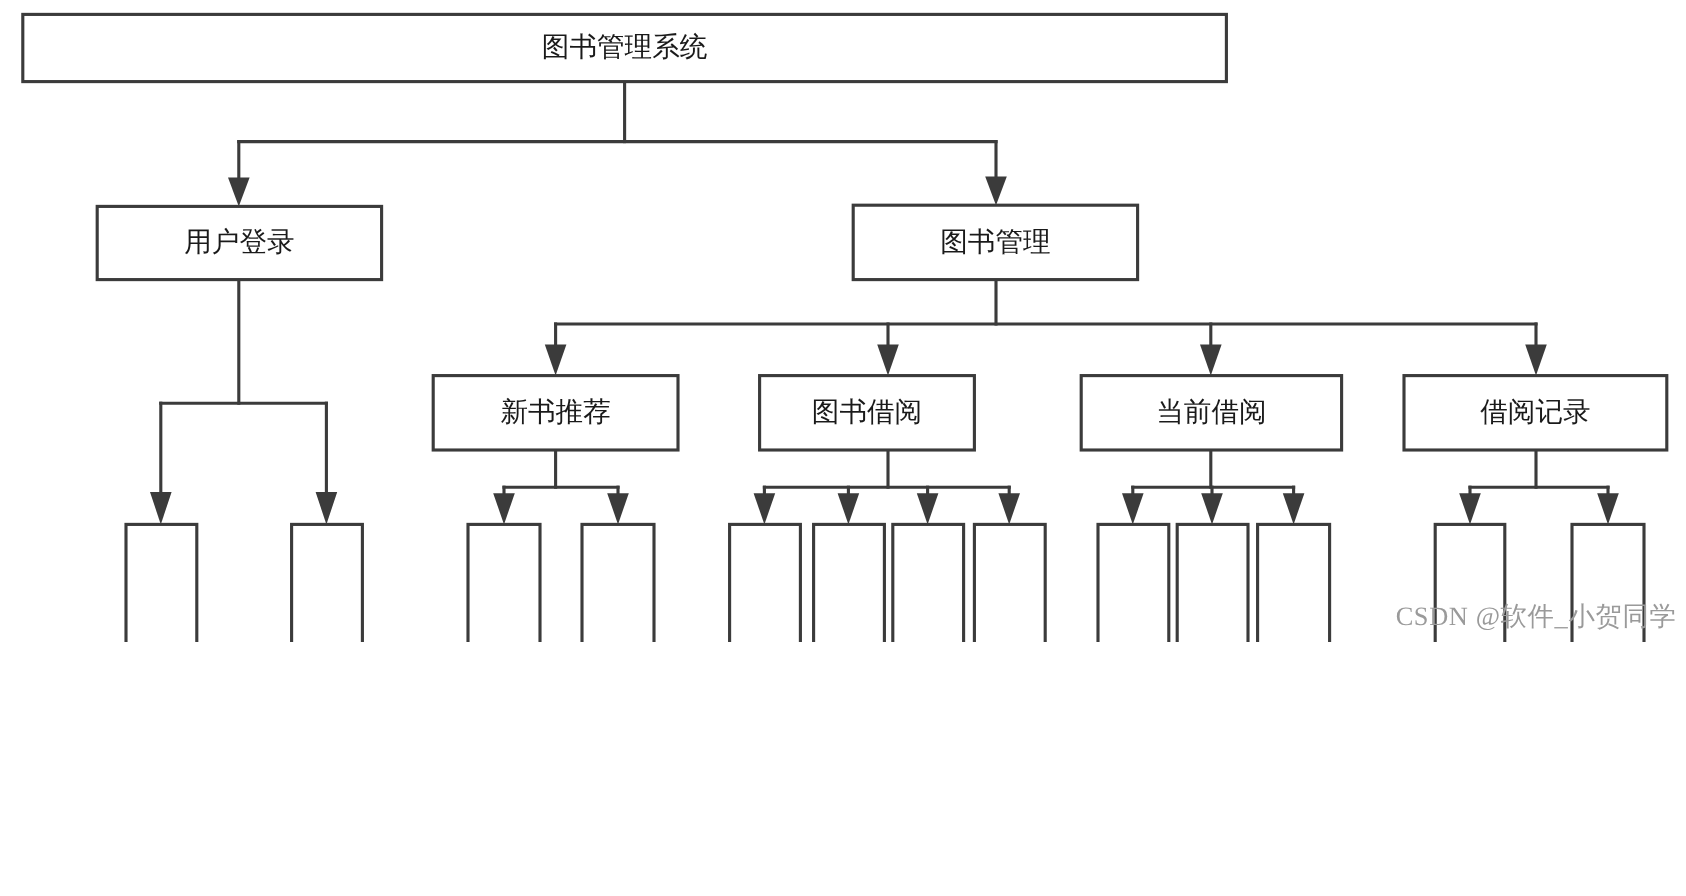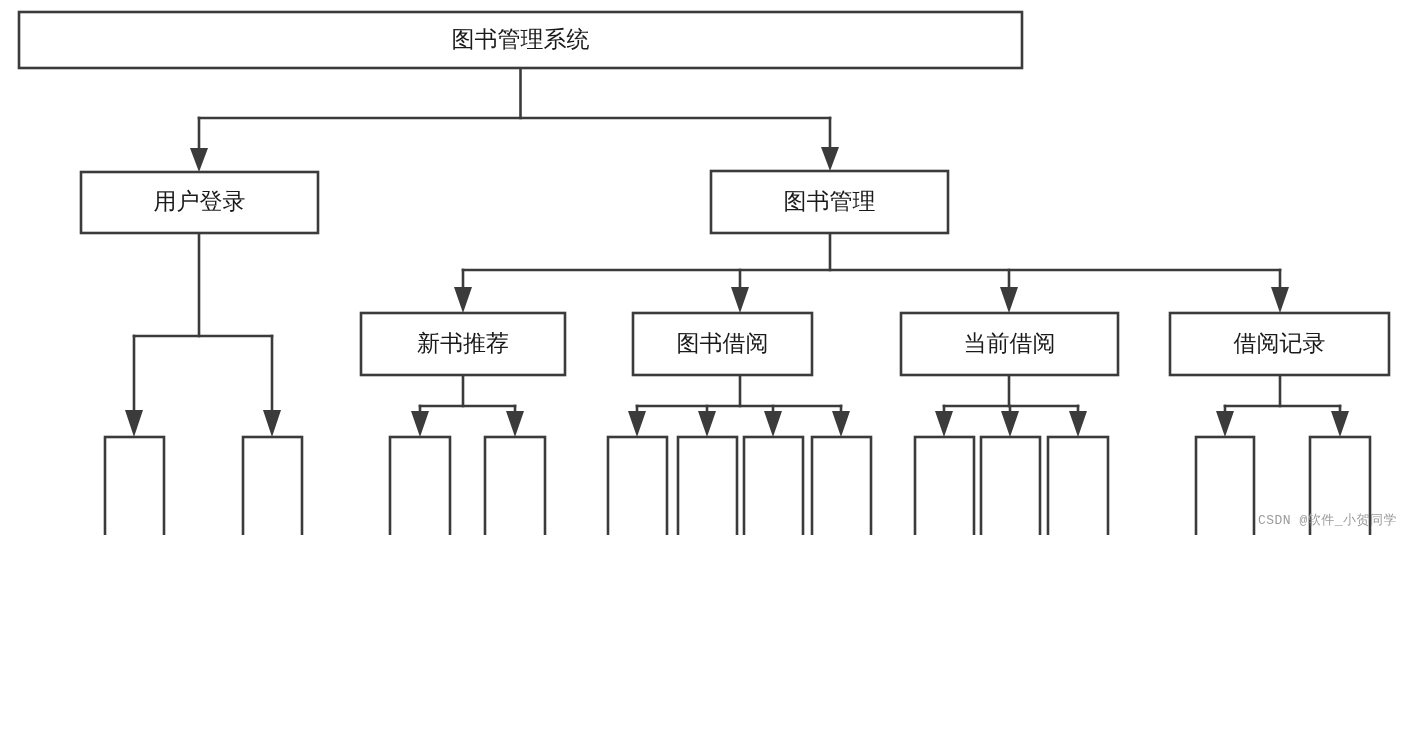--- a/index.html
+++ b/index.html
@@ -62,22 +62,22 @@
     white-space: nowrap;
     pointer-events: none;
   }
   .node-label-v.centered {
     align-items: center;
   }
   #watermark {
     position: absolute;
     right: 8px;
     bottom: 6px;
-    font-family: Liberation Mono, monospace;
-    font-size: 13px;
+    font-family: Liberation Serif, serif;
+    font-size: 22px;
     color: #9a9a9a;
     letter-spacing: 0.5px;
     white-space: nowrap;
   }
 </style>
 </head>
 <body>
 
 <div id="diagram-root">
 

